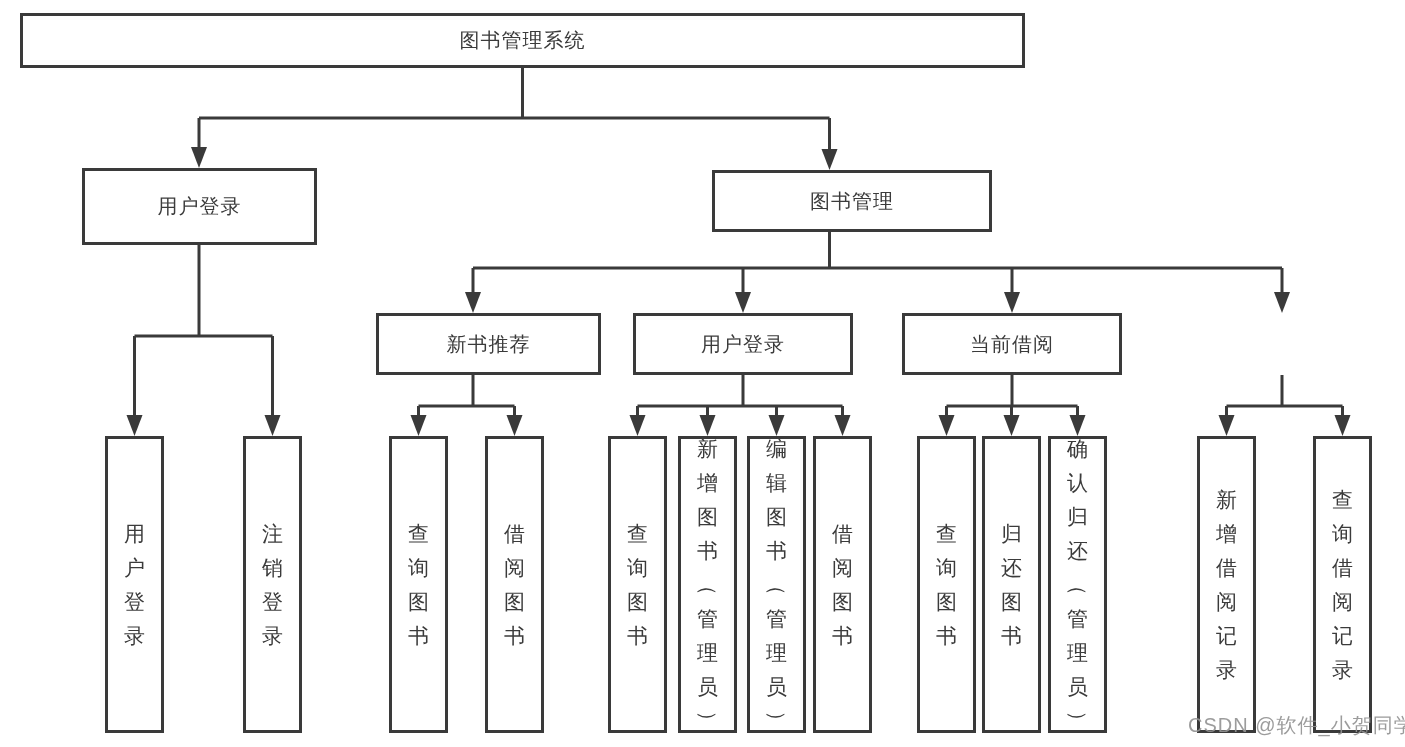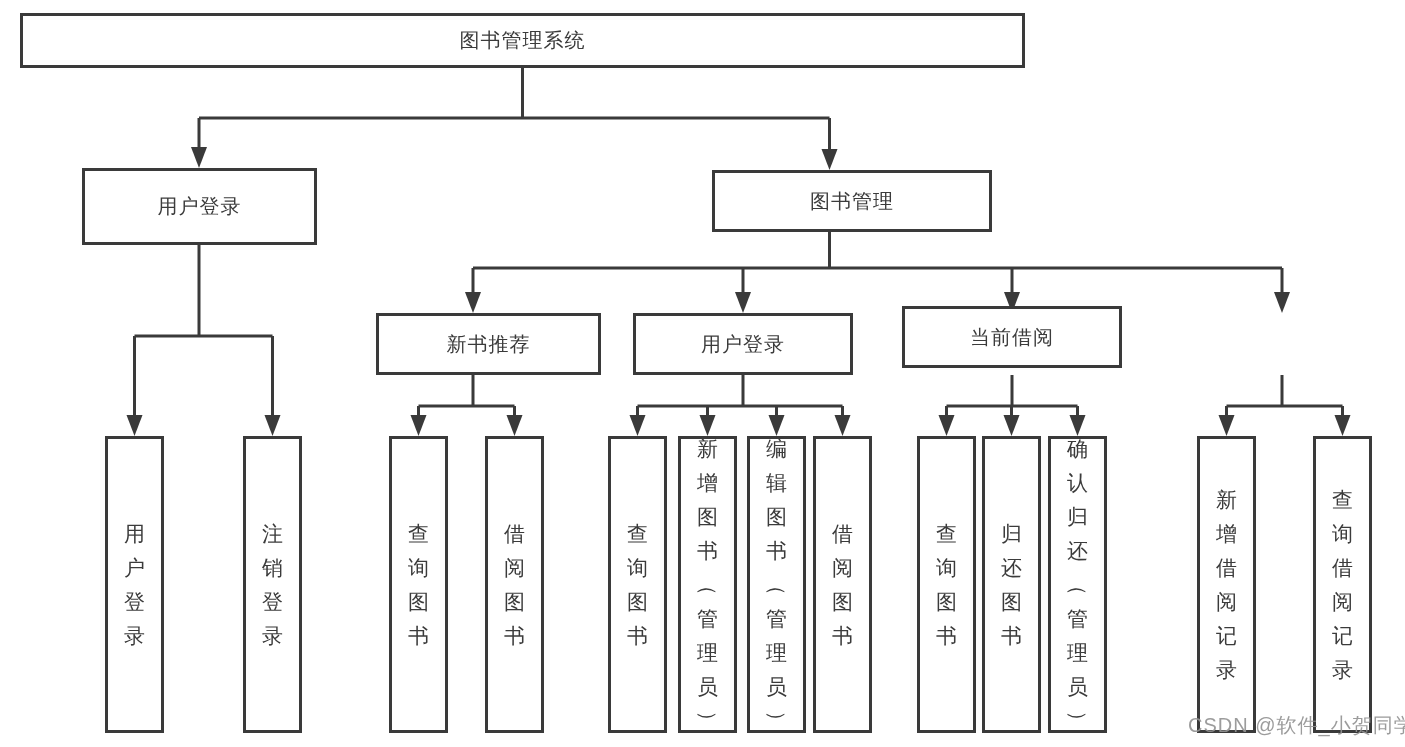--- a/index.html
+++ b/index.html
@@ -58,21 +58,21 @@
       <polygon points="1334.5,415 1350.5,415 1342.5,436"></polygon>
     </svg>
 
   <div class="box h" style="left:20px;top:13px;width:1005px;height:55px">图书管理系统</div>
 
   <div class="box h" style="left:82px;top:168px;width:235px;height:77px">用户登录</div>
   <div class="box h" style="left:712px;top:170px;width:280px;height:62px">图书管理</div>
 
   <div class="box h" style="left:376px;top:313px;width:225px;height:62px">新书推荐</div>
   <div class="box h" style="left:633px;top:313px;width:220px;height:62px">用户登录</div>
-  <div class="box h" style="left:902px;top:306px;width:220px;height:62px">当前借阅</div>
+  <div class="box h" style="left:902px;top:313px;width:220px;height:62px">当前借阅</div>
 
   <div class="box v" style="left:105px;top:436px;width:59px;height:297px">
       <span class="ch">用</span>
       <span class="ch">户</span>
       <span class="ch">登</span>
       <span class="ch">录</span>
     </div>
   <div class="box v" style="left:243px;top:436px;width:59px;height:297px">
       <span class="ch">注</span>
       <span class="ch">销</span>

